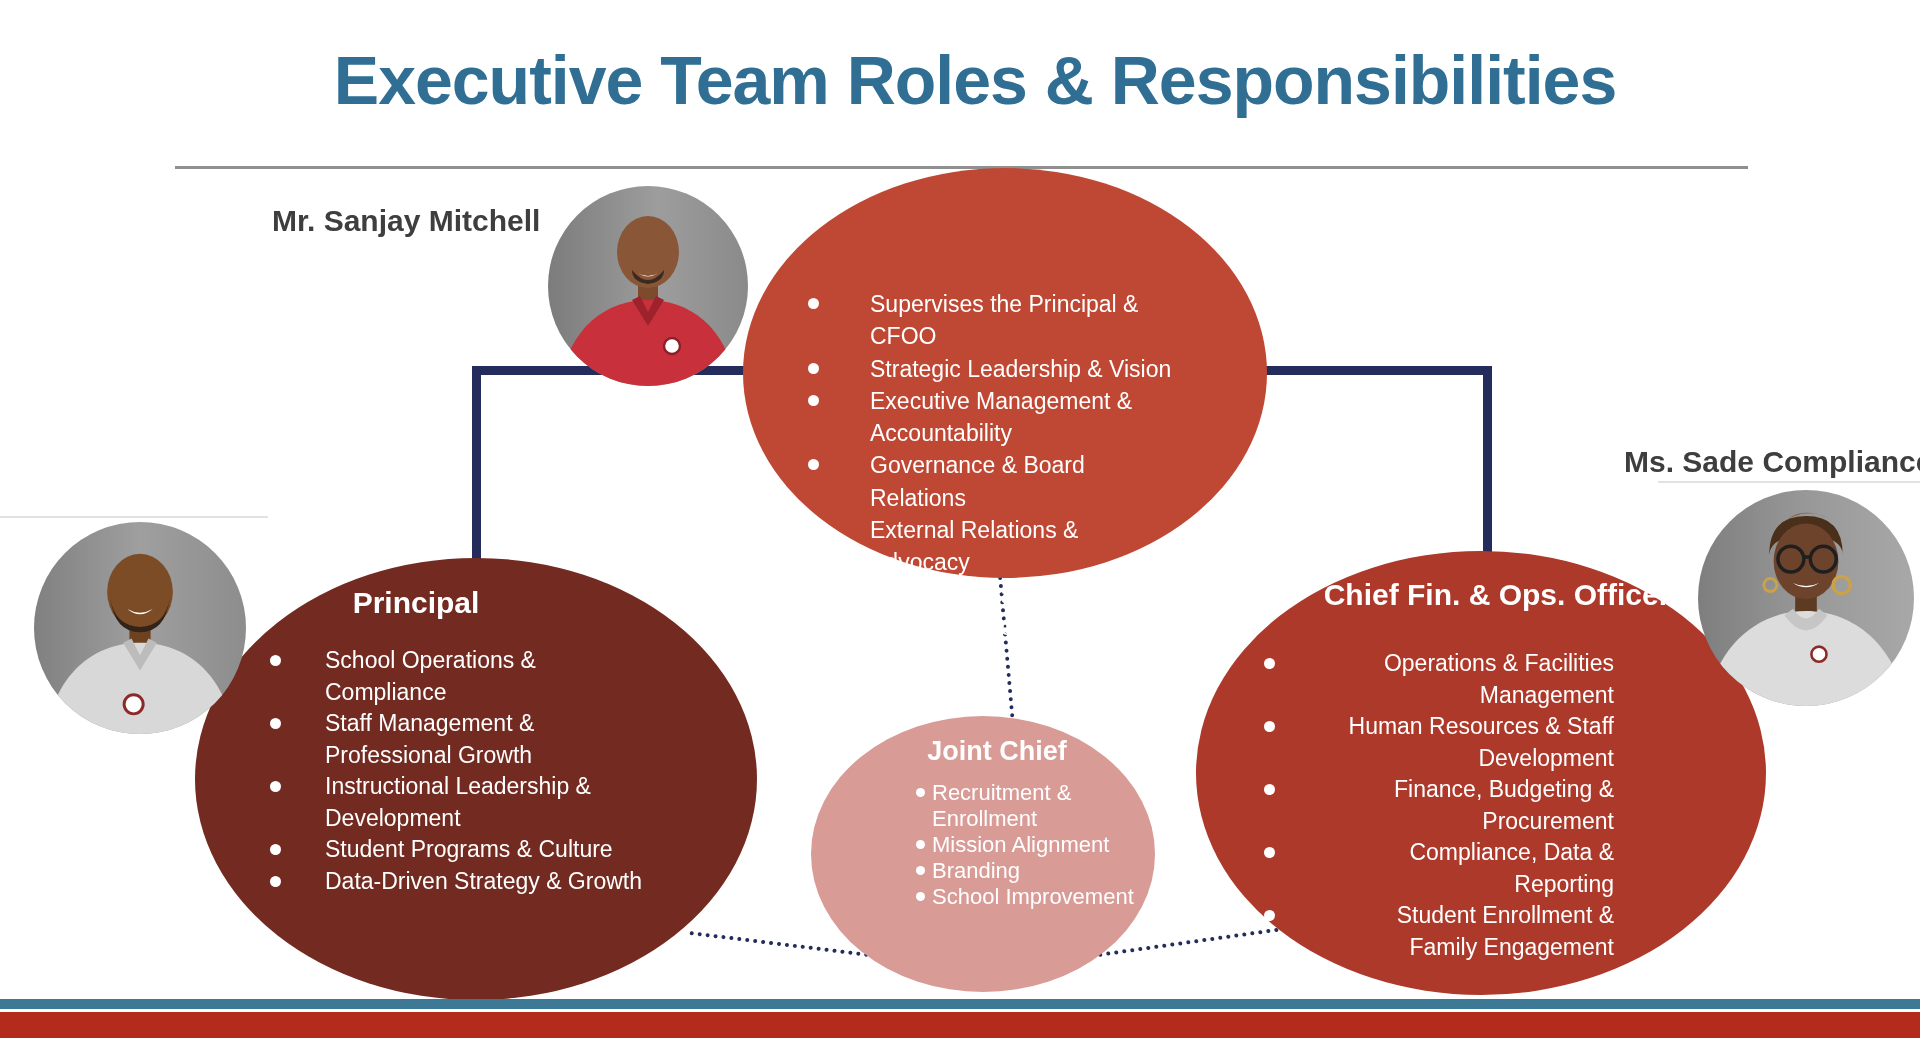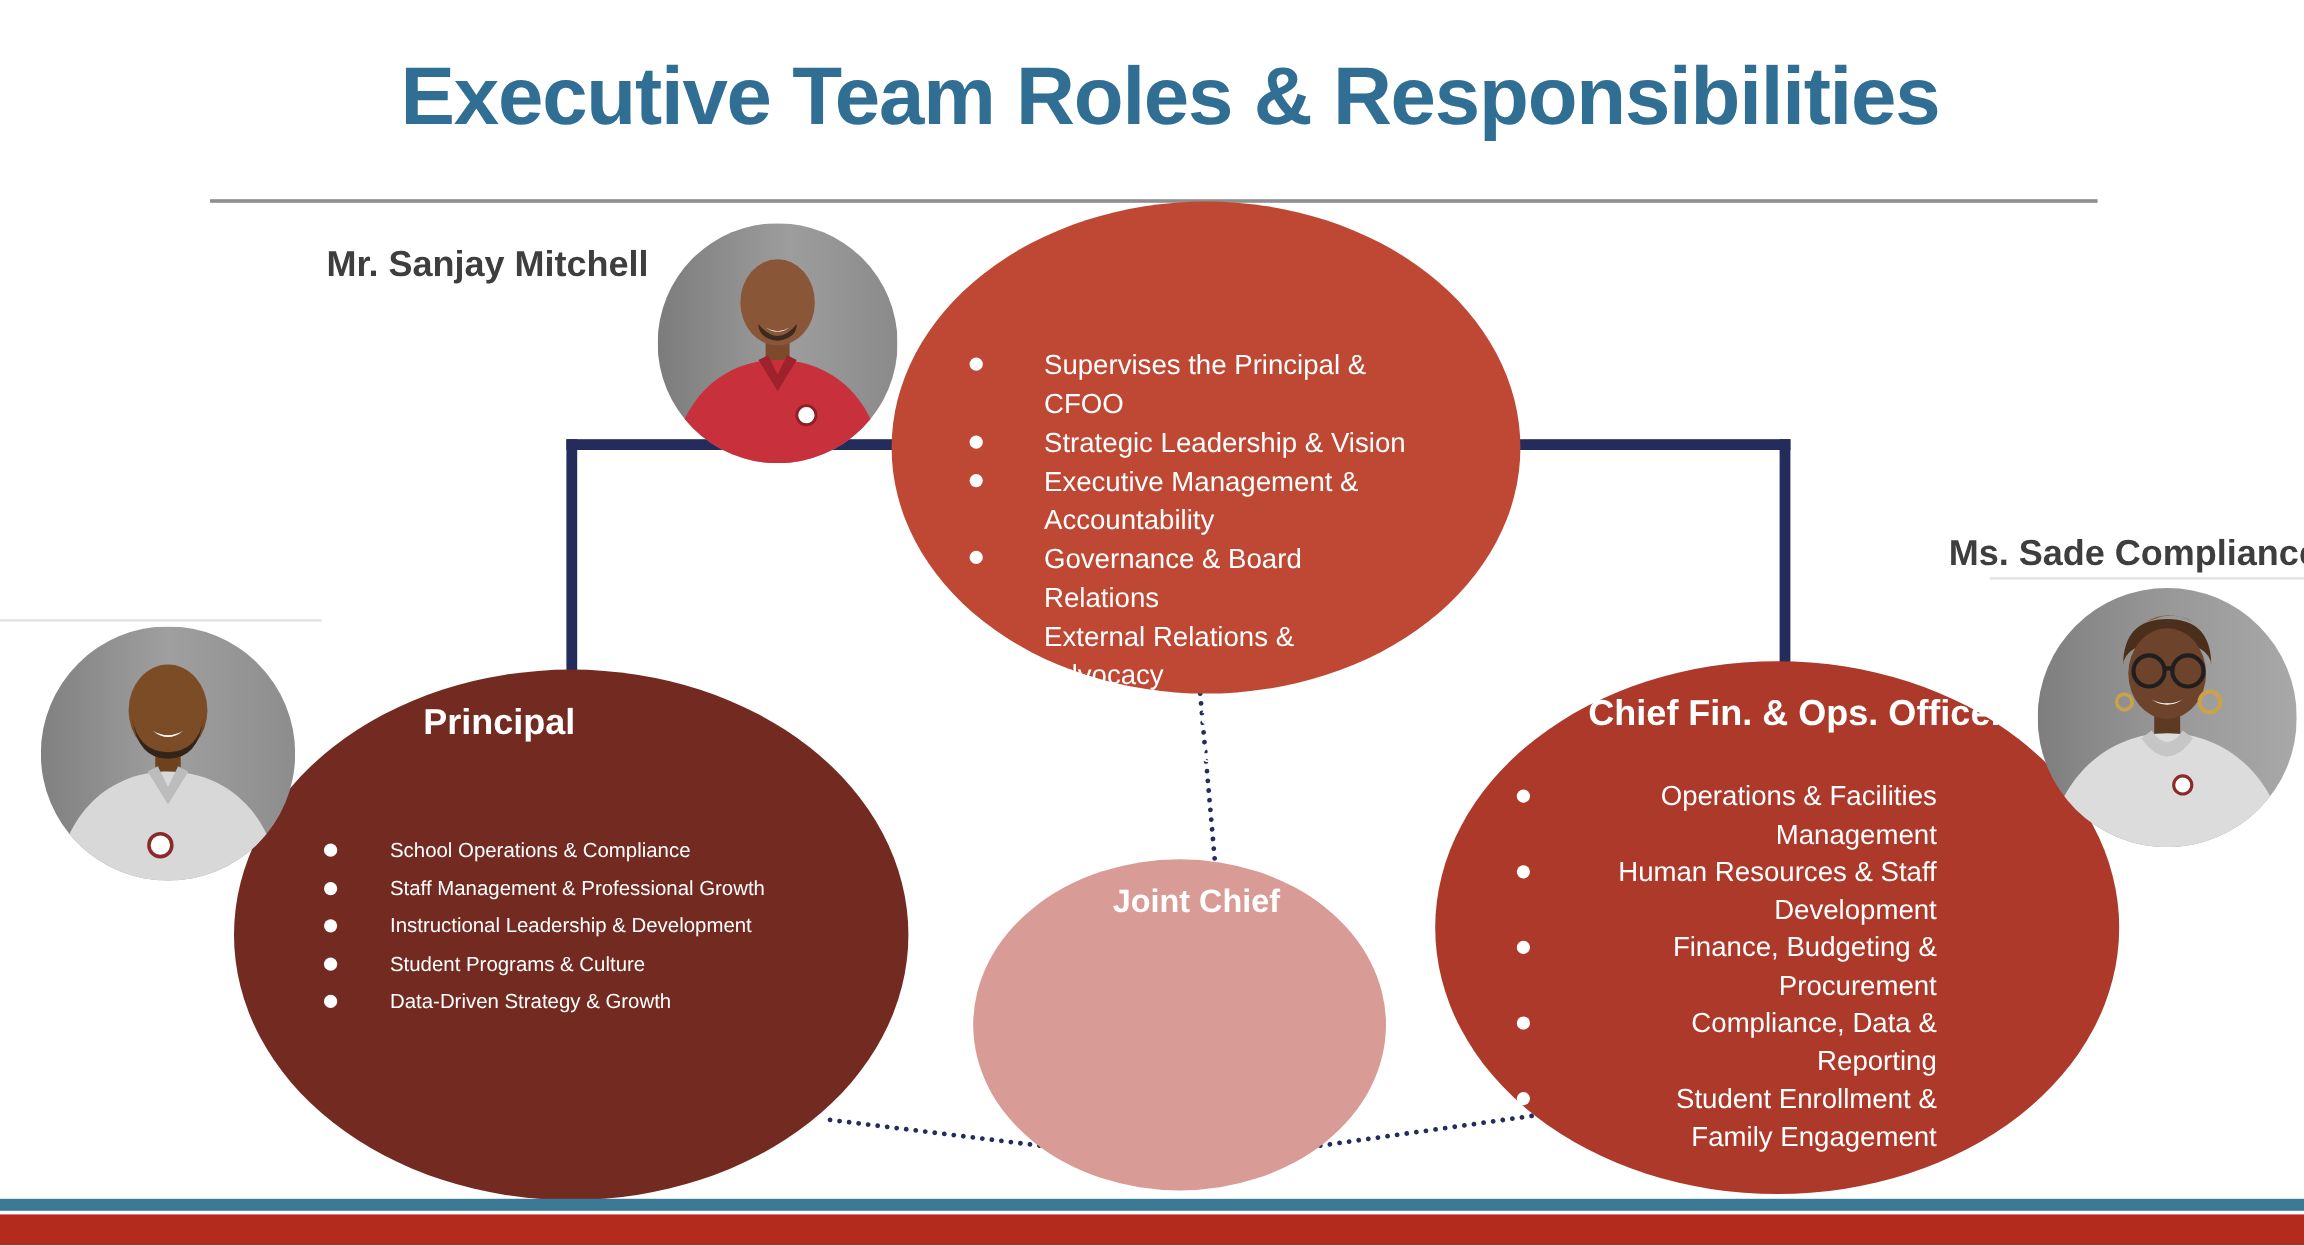--- a/index.html
+++ b/index.html
@@ -43,21 +43,21 @@
 
   .node-list{position:absolute;list-style:none;margin:0;padding:0;color:#ffffff;}
   .node-list li{position:relative;}
   .node-list li::before{content:"";position:absolute;border-radius:50%;background:#ffffff;}
 
   .exec-list{left:800px;top:288px;width:380px;font-size:23px;line-height:32.3px;}
   .exec-list li{padding-left:70px;}
   .exec-list li::before{left:8px;top:10px;width:11px;height:11px;}
   .exec-list li.bold{font-weight:normal;}
 
-  .principal-list{left:268px;top:645px;width:377px;font-size:17px;line-height:31.5px;margin-top:48px;}
+  .principal-list{left:268px;top:645px;width:377px;font-size:23px;line-height:31.5px;}
   .principal-list li{padding-left:57px;}
   .principal-list li::before{left:2px;top:10px;width:11px;height:11px;}
 
   .cfoo-list{left:1262px;top:648px;width:352px;font-size:23px;line-height:31.5px;text-align:right;}
   .cfoo-list li{padding-left:62px;}
   .cfoo-list li::before{left:2px;top:10px;width:11px;height:11px;}
 
   .joint-list{left:916px;top:780px;width:246px;font-size:22px;line-height:26px;}
   .joint-list li{padding-left:16px;}
   .joint-list li::before{left:0;top:8px;width:9px;height:9px;}
@@ -124,20 +124,26 @@
   <ul class="node-list cfoo-list">
     <li>Operations &amp; Facilities Management</li>
     <li>Human Resources &amp; Staff Development</li>
     <li>Finance, Budgeting &amp; Procurement</li>
     <li>Compliance, Data &amp; Reporting</li>
     <li>Student Enrollment &amp; Family Engagement</li>
   </ul>
 
   <div class="node node-joint"></div>
   <h2 class="node-title joint-title">Joint Chief</h2>
+  <ul class="node-list joint-list">
+    <li>Recruitment &amp; Enrollment</li>
+    <li>Mission Alignment</li>
+    <li>Branding</li>
+    <li>School Improvement</li>
+  </ul>
 
   <div class="photo photo-sanjay">
     <svg viewBox="0 0 100 100">
       <defs>
         <linearGradient id="bgA" x1="0" y1="0" x2="1" y2="0">
           <stop offset="0" stop-color="#7c7c7c"></stop>
             <stop offset="0.55" stop-color="#9d9d9d"></stop>
             <stop offset="1" stop-color="#8a8a8a"></stop>
         </linearGradient>
       </defs>

